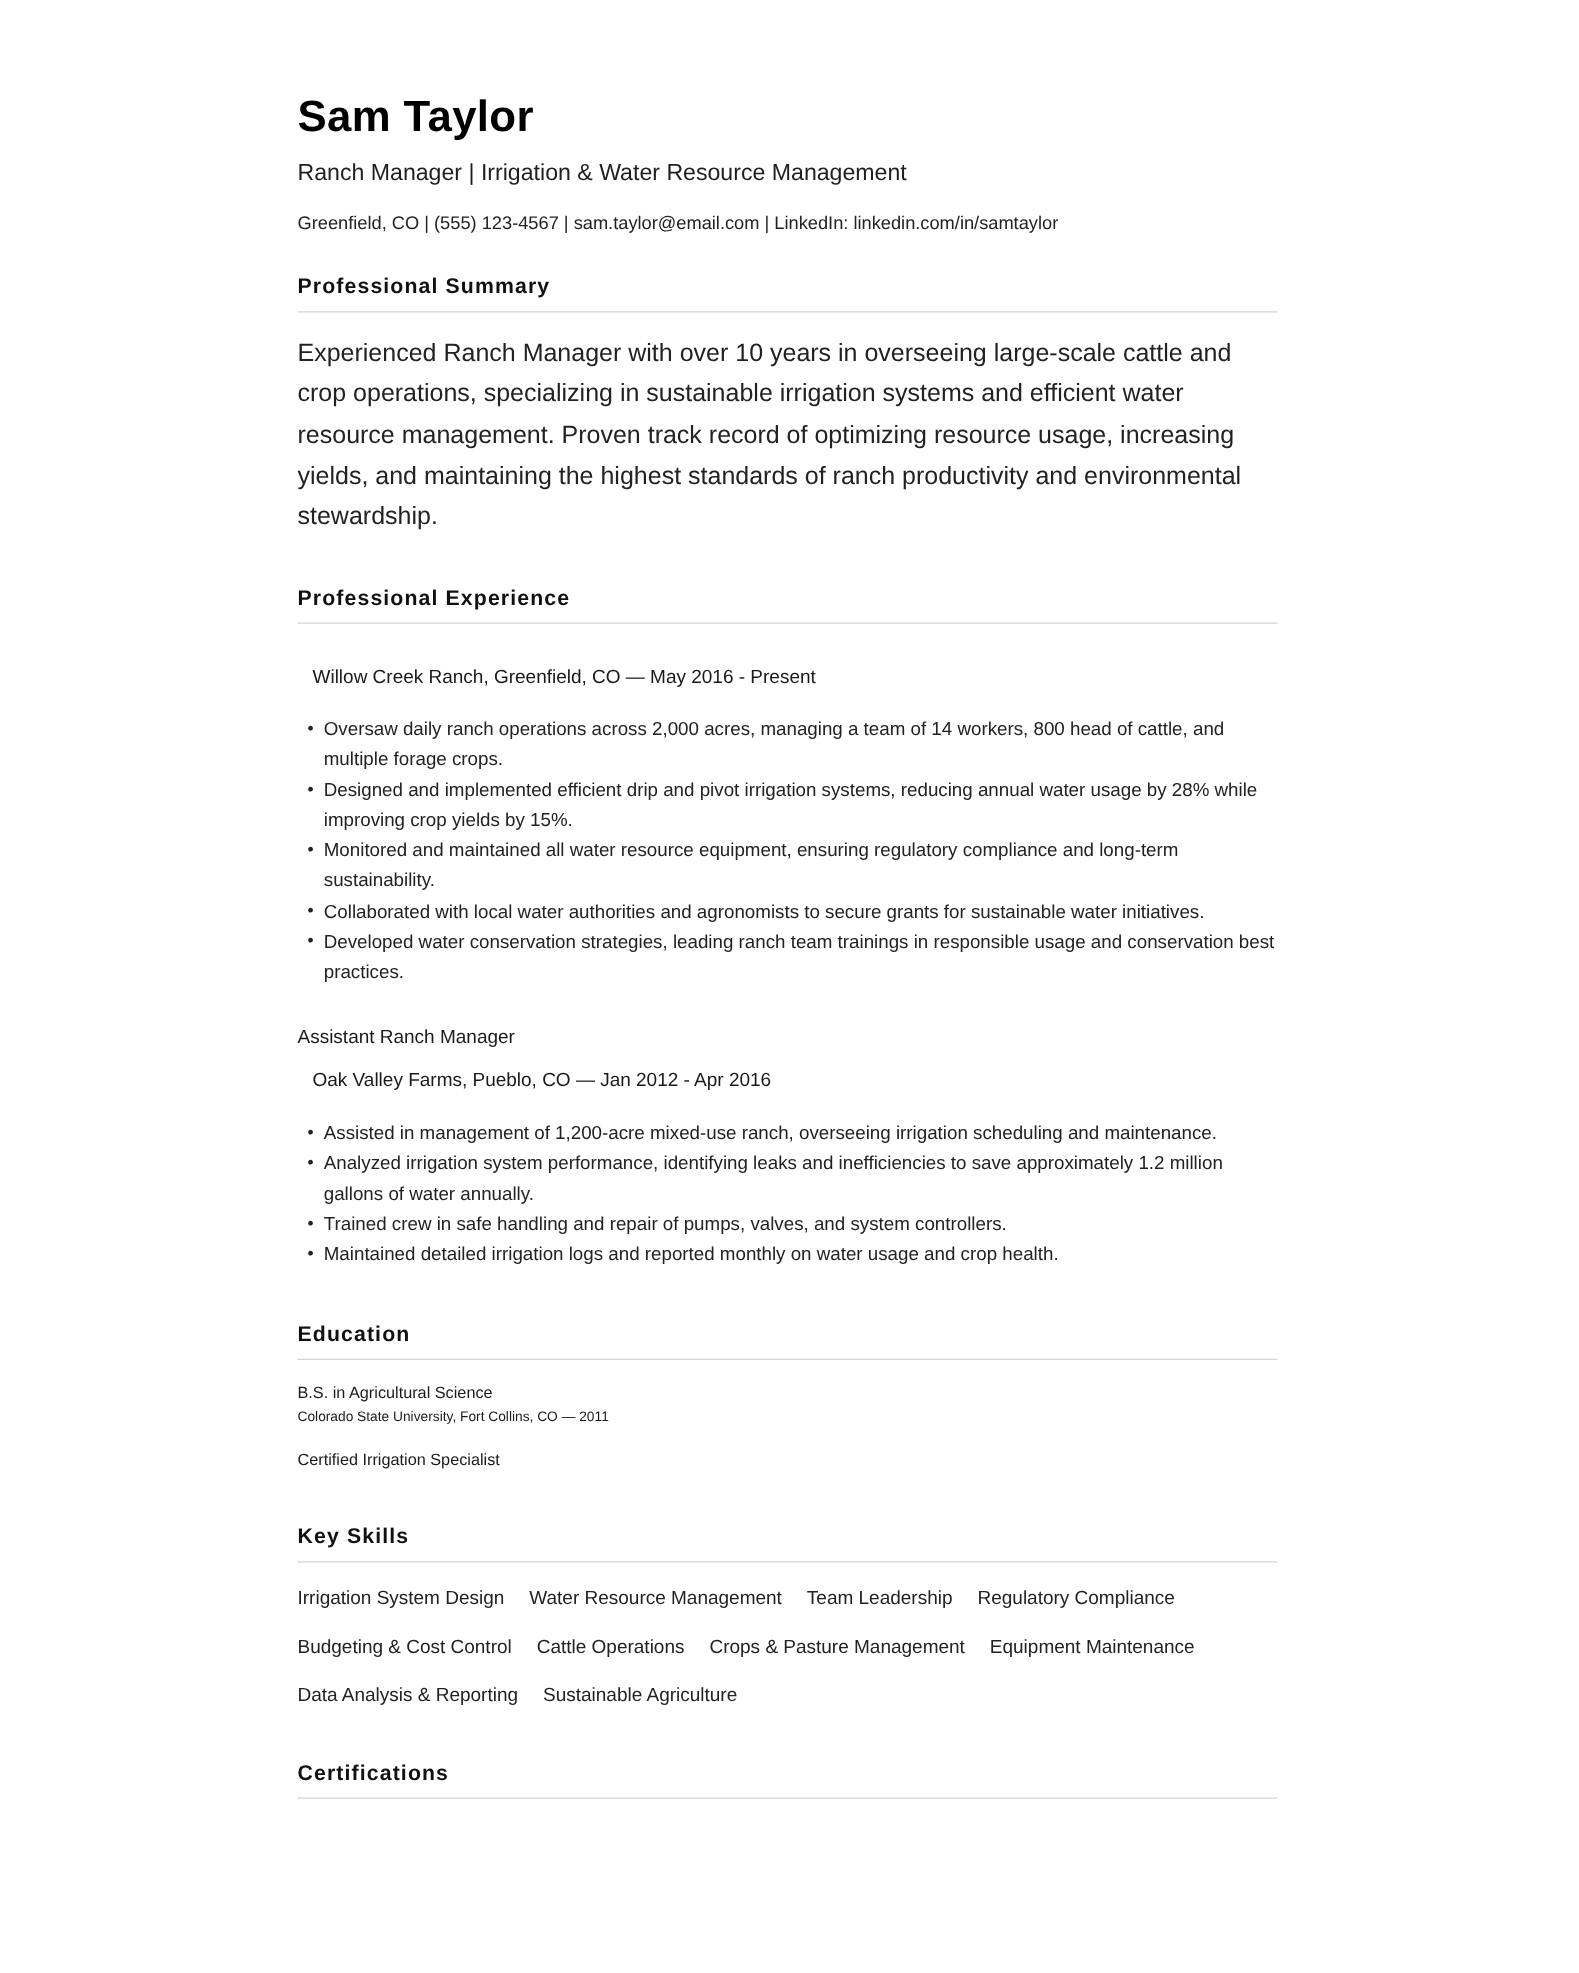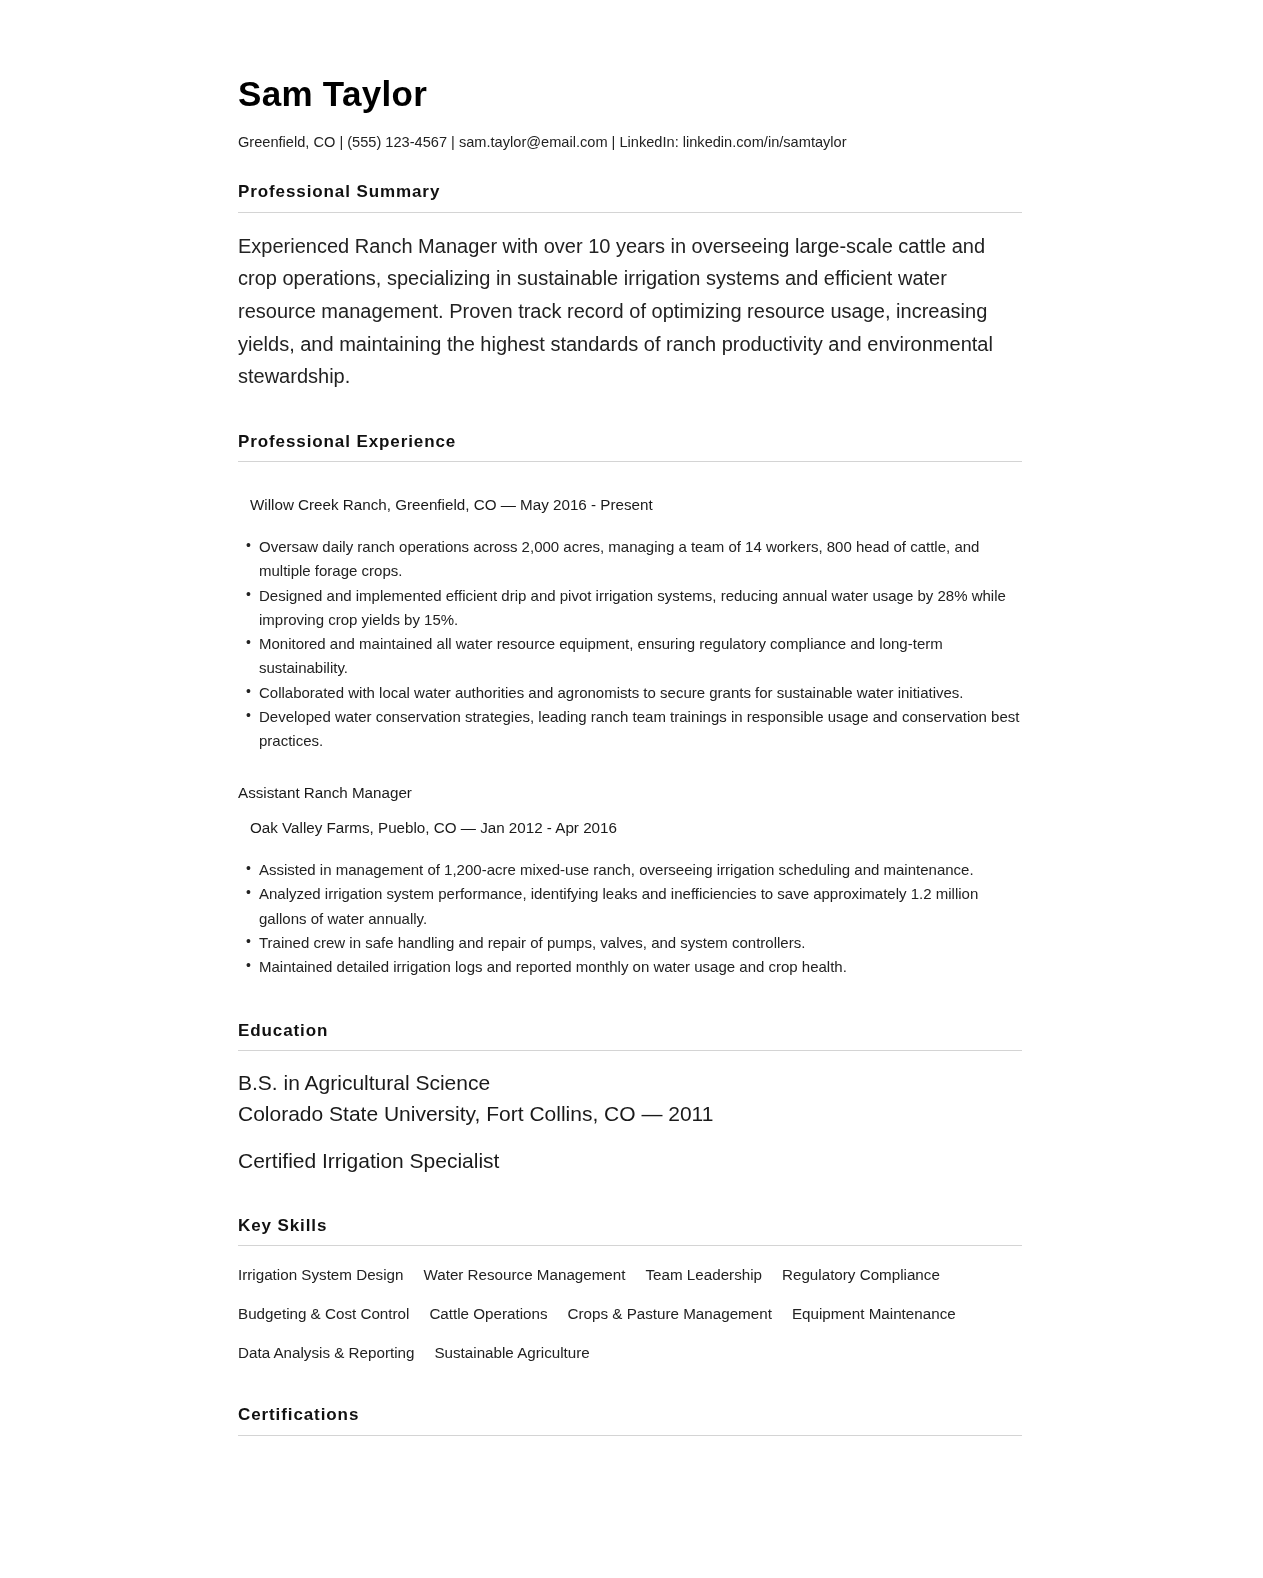--- a/index.html
+++ b/index.html
@@ -129,28 +129,28 @@
     top: -1px;
     font-size: 14px;
     color: #222222;
     line-height: 1.62;
   }
 
   
   .edu { padding-top: 18px; }
   .edu + .edu { padding-top: 19px; }
   .edu-degree {
-    font-size: 21px;
+    font-size: 13px;
     font-weight: normal;
     color: #1a1a1a;
     line-height: 1.3;
     margin: 0;
   }
   .edu-meta {
-    font-size: 21px;
+    font-size: 11px;
     font-weight: normal;
     color: #1a1a1a;
     line-height: 1.3;
     margin: 0;
     padding-top: 4px;
   }
 
   
   .skills {
     display: flex;
@@ -173,20 +173,21 @@
   .certs-body { padding-top: 0; min-height: 10px; }
 </style>
 </head>
 <body>
 
 <div class="page">
   <div class="sheet">
 
     <div>
       <h1 class="name">Sam Taylor</h1>
+      <p class="headline">Ranch Manager | Irrigation &amp; Water Resource Management</p>
       <p class="contact">Greenfield, CO | (555) 123-4567 | sam.taylor@email.com | LinkedIn: linkedin.com/in/samtaylor</p>
     </div>
 
     <section class="section sec-summary">
       <h2 class="section-head">Professional Summary</h2>
       <hr class="rule">
       <p class="summary-text">Experienced Ranch Manager with over 10 years in overseeing large-scale cattle and crop operations, specializing in sustainable irrigation systems and efficient water resource management. Proven track record of optimizing resource usage, increasing yields, and maintaining the highest standards of ranch productivity and environmental stewardship.</p>
     </section>
 
     <section class="section sec-experience">

